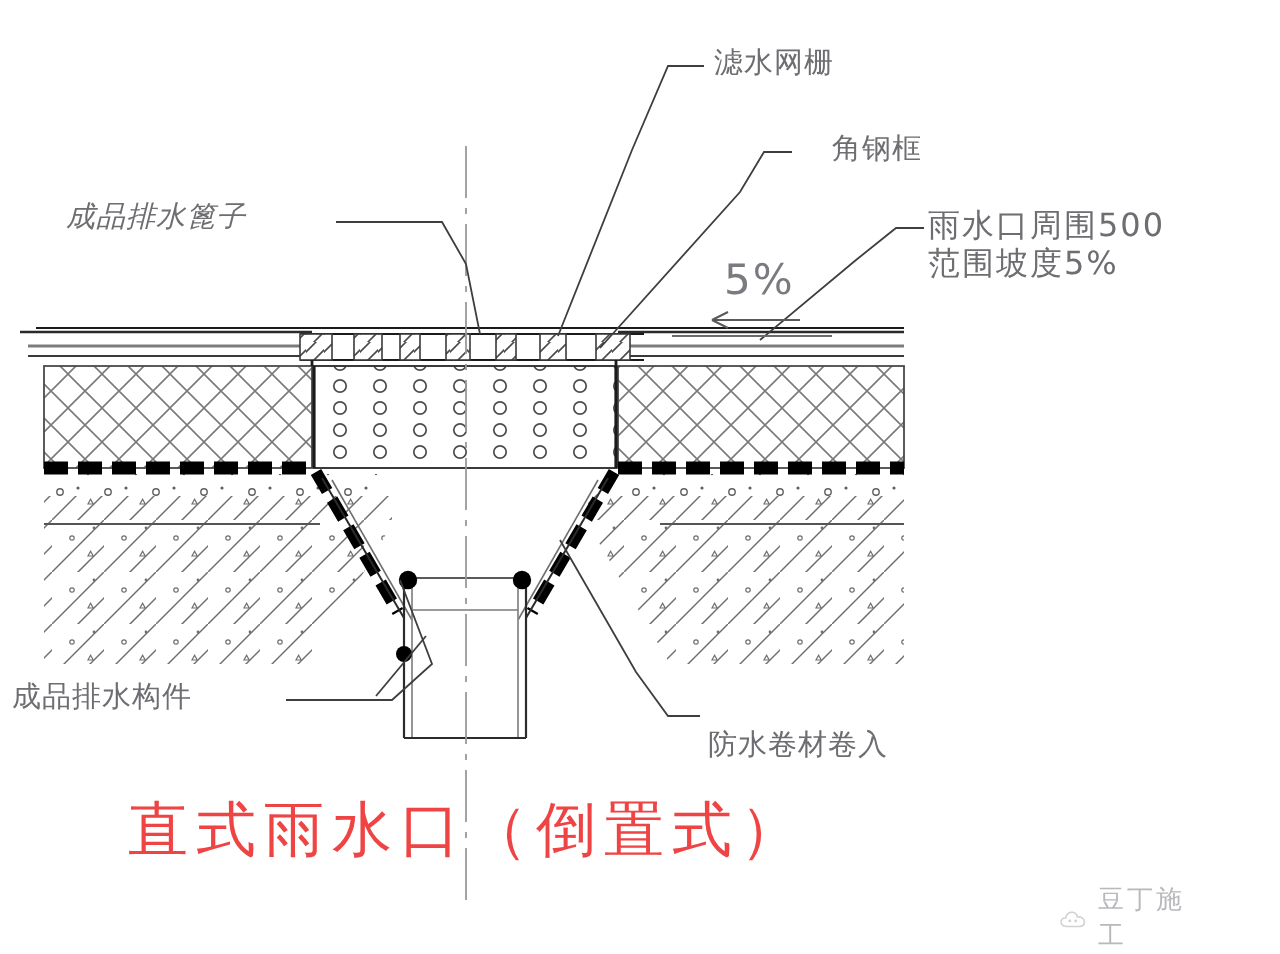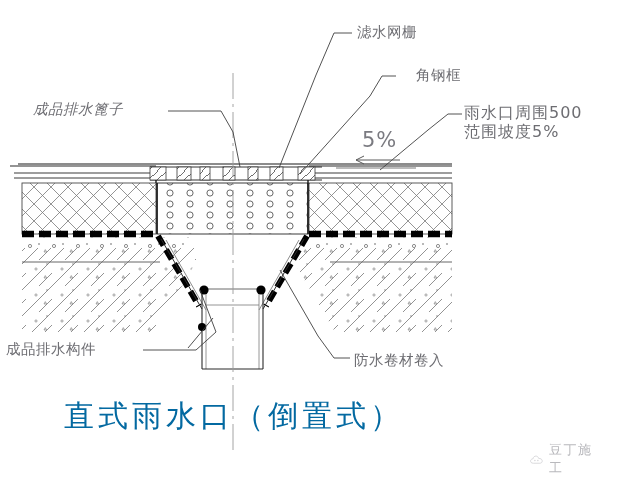--- a/index.html
+++ b/index.html
@@ -30,21 +30,21 @@
     font-family: "DejaVu Sans", "Liberation Sans", sans-serif;
     white-space: pre;
     line-height: 1.18;
     letter-spacing: 0.5px;
   }
   .t-note   { font-size: 14.5px; }
   .t-note-l { font-size: 16px; letter-spacing: 1px; }
   .t-slope  { font-size: 21px; color: #7a7a80; letter-spacing: 1px; }
   .t-title  {
     font-size: 30px;
-    color: #0369a1;
+    color: #ef4444;
     letter-spacing: 4px;
     font-family: "DejaVu Sans", "Liberation Sans", sans-serif;
   }
   .t-wm {
     font-size: 13px;
     color: #b9b9bd;
     letter-spacing: 1.5px;
   }
   #watermark {
     position: absolute;
@@ -212,21 +212,21 @@
 
   <div class="lbl t-note" style="left:33px; top:101px;font-style:italic;">成品排水篦子</div>
 
   <div class="lbl t-note-l" style="left:464px; top:104px;">雨水口周围500
 范围坡度5%</div>
 
   <div class="lbl t-slope" style="left:362px; top:128px;">5%</div>
 
   <div class="lbl t-note" style="left:6px; top:341px;">成品排水构件</div>
 
-  <div class="lbl t-note" style="left:354px; top:352px;">防水卷材卷入</div>
+  <div class="lbl t-note" style="left:354px; top:365px;">防水卷材卷入</div>
 
   <div class="lbl t-title" style="left:64px; top:398px;">直式雨水口（倒置式）</div>
 
   <div id="watermark" style="left:529px; top:441px;">
     <svg id="wm-logo" viewBox="0 0 24 24">
       <path d="M7,18 C3.5,18 2,15.8 2.6,13.6 C3.1,11.7 5,11 6.2,11.2
                C6.6,8 9.2,6.2 11.8,6.6 C14,7 15.3,8.7 15.6,10.4
                C18.4,10 20.9,11.6 21.2,14 C21.5,16.4 19.7,18 17.4,18 Z" fill="none" stroke="#b9b9bd" stroke-width="1.3"></path>
       <circle cx="9.5" cy="13.6" r="1.1" fill="#b9b9bd"></circle>
       <circle cx="14.2" cy="13.6" r="1.1" fill="#b9b9bd"></circle>

